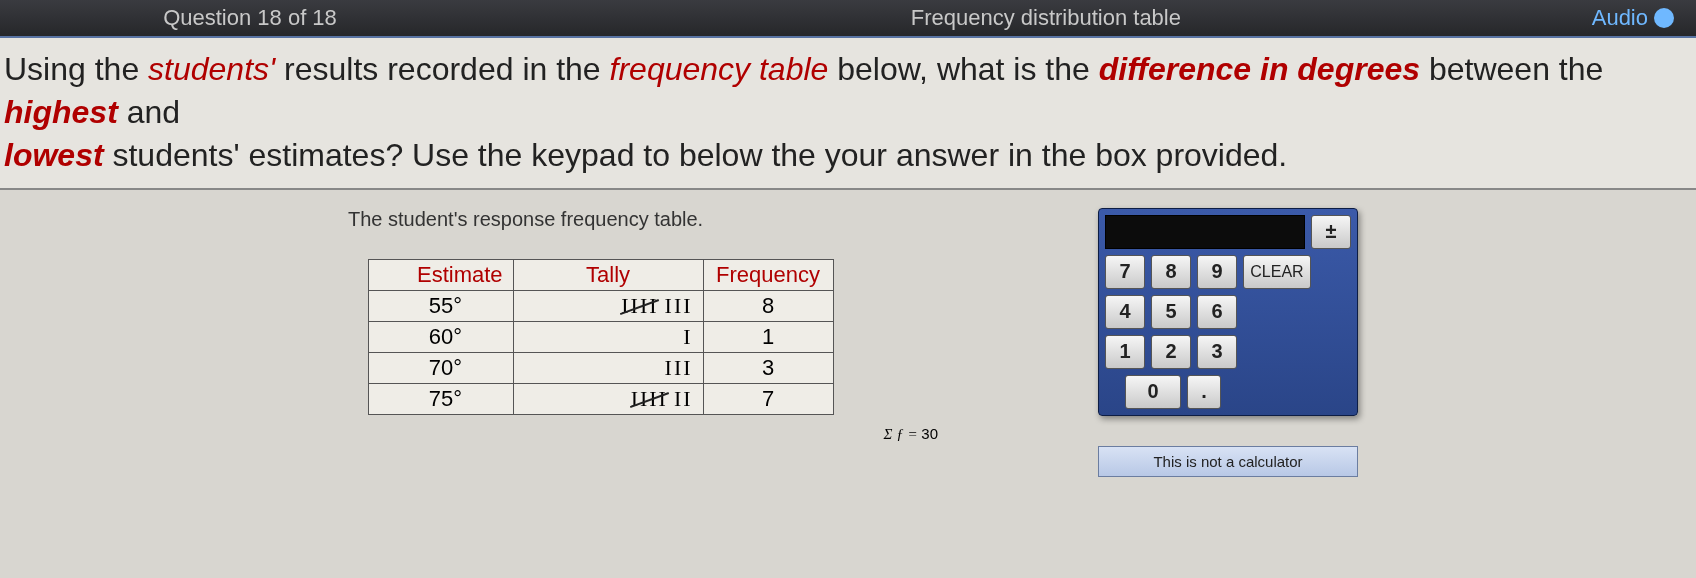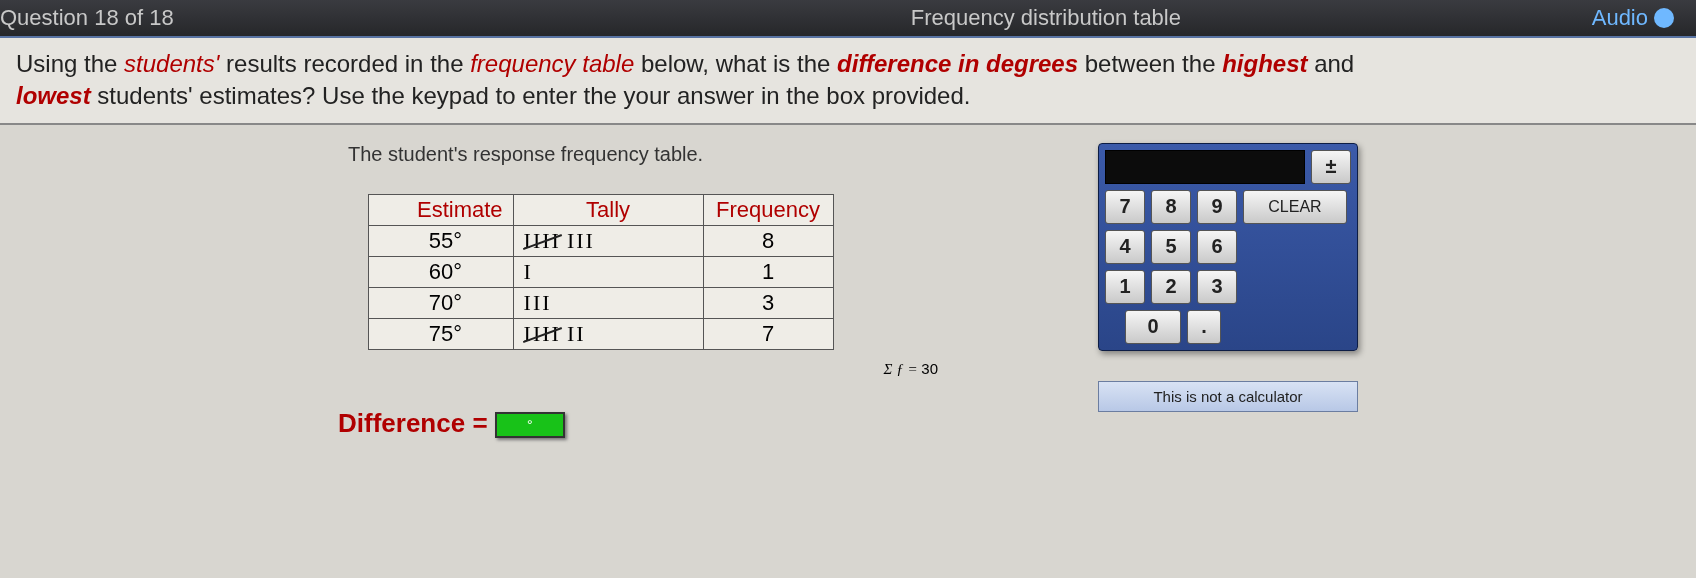--- a/index.html
+++ b/index.html
@@ -12,29 +12,29 @@
   }
   .topbar {
     height: 38px;
     background: linear-gradient(#3a3b40, #26272a);
     display: flex;
     align-items: center;
     color: #c8c8c8;
     font-size: 22px;
     border-bottom: 2px solid #5873a3;
   }
-  .q-counter { padding-left: 0; flex: 0 0 auto; width: 500px; }
+  .q-counter { padding-left: 0; flex: 0 0 auto; width: 500px; text-align: center; }
   .topic { flex: 1; text-align: center; }
   .audio { padding-right: 22px; color: #6fb8ff; display:flex; align-items:center; gap:6px;}
   .audio-icon { width:20px; height:20px; border-radius:50%; background:#6fb8ff; display:inline-block;}
   .question {
     background: #e6e4df;
     border-bottom: 2px solid #888;
-    padding: 10px 16px;
-    font-size: 24px;
+    padding: 10px 4px;
+    font-size: 32px;
     color: #222;
     line-height: 1.35;
   }
   .question .em-red-italic { color: #b00000; font-style: italic; }
   .question .em-red-bold-italic { color: #b00000; font-style: italic; font-weight: bold; }
   .content {
     display: flex;
     padding: 18px 40px;
     gap: 120px;
     justify-content: center;
@@ -49,21 +49,21 @@
   table.freq th, table.freq td {
     border: 1px solid #555;
     padding: 2px 10px;
     background: #efede7;
   }
   table.freq th { color: #b00000; font-weight: normal; }
   table.freq th:nth-child(1){ width:110px; text-align:left;padding-left:48px;}
   table.freq th:nth-child(2){ width:190px; text-align:center;}
   table.freq th:nth-child(3){ width:130px; text-align:center;}
   table.freq td:nth-child(1){ text-align:center;padding-left:19px;}
-  table.freq td:nth-child(2){ text-align:left; font-family: serif;}
+  table.freq td:nth-child(2){ text-align:right; font-family: serif;}
   table.freq td:nth-child(3){ text-align:center;}
   .tally-five {
     display:inline-block;
     position:relative;
     letter-spacing: 2px;
     margin-right: 6px;
   }
   .tally-five::after{
     content:"";
     position:absolute;
@@ -109,21 +109,21 @@
     border:1px solid #555;
     border-radius:3px;
     font-size:20px;
     font-weight:bold;
     color:#222;
     display:flex; align-items:center; justify-content:center;
     cursor:pointer;
   }
   .kp-btn.num { width:40px; }
   .kp-btn.pm { width:40px; }
-  .kp-btn.clear { width:104px; font-size:16px; font-weight:normal;}
+  .kp-btn.clear { width:68px; font-size:16px; font-weight:normal;}
   .kp-btn.zero { width:56px; margin-left:20px;}
   .kp-btn.dot { width:34px;}
   .kp-note {
     margin-top:30px;
     background: linear-gradient(#d8e2f4,#b8c8e6);
     border:1px solid #6b7da0;
     text-align:center;
     font-size:15px;
     padding:6px 4px;
     color:#222;
@@ -139,21 +139,21 @@
     <span>Audio</span>
     <span class="audio-icon"></span>
   </div>
 </div>
 
 <div class="question">
   <div>
     <span>Using the </span><span class="em-red-italic">students'</span><span> results recorded in the </span><span class="em-red-italic">frequency table</span><span> below, what is the </span><span class="em-red-bold-italic">difference in degrees</span><span> between the </span><span class="em-red-bold-italic">highest</span><span> and </span>
   </div>
   <div>
-    <span class="em-red-bold-italic">lowest</span><span> students' estimates? Use the keypad to enter the your answer in the box provided.</span>
+    <span class="em-red-bold-italic">lowest</span><span> students' estimates? Use the keypad to below the your answer in the box provided.</span>
   </div>
 </div>
 
 <div class="content">
   <div class="left-col">
     <div class="caption">The student's response frequency table.</div>
     <table class="freq">
       <thead>
         <tr>
           <th>Estimate</th>
@@ -180,24 +180,20 @@
           <tr>
             <td>75°</td>
             <td><span class="tally-five">IIII</span><span style="letter-spacing: 2px;">II</span></td>
             <td>7</td>
           </tr>
         </tbody>
     </table>
     <div class="sumrow">
       <span class="sig">Σ ƒ = </span><span>30</span>
     </div>
-    <div class="diffrow">
-      <span class="lbl">Difference =</span>
-      <span class="diffbox">°</span>
-    </div>
   </div>
 
   <div class="keypad-wrap">
     <div class="keypad">
       <div class="kp-row">
         <div class="display"></div>
         <div class="kp-btn pm">±</div>
       </div>
       <div class="kp-row">
         <div class="kp-btn num">7</div>

